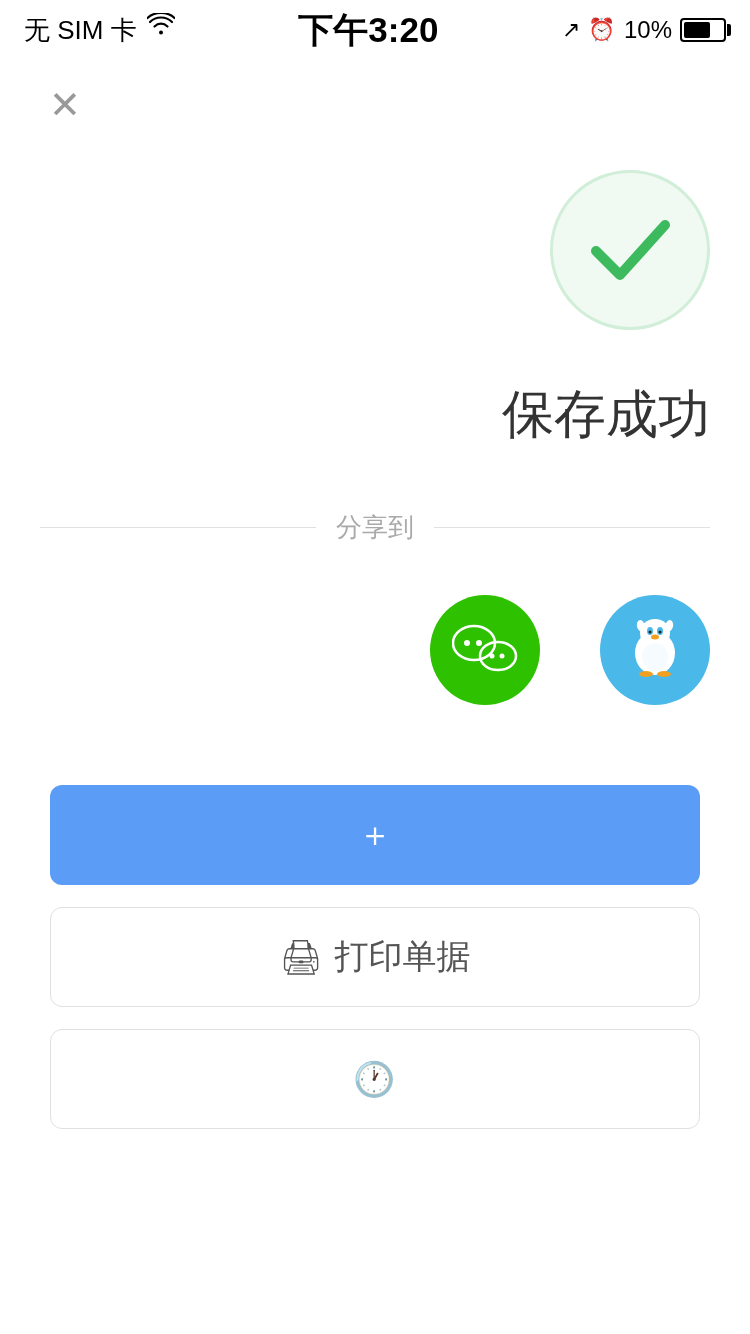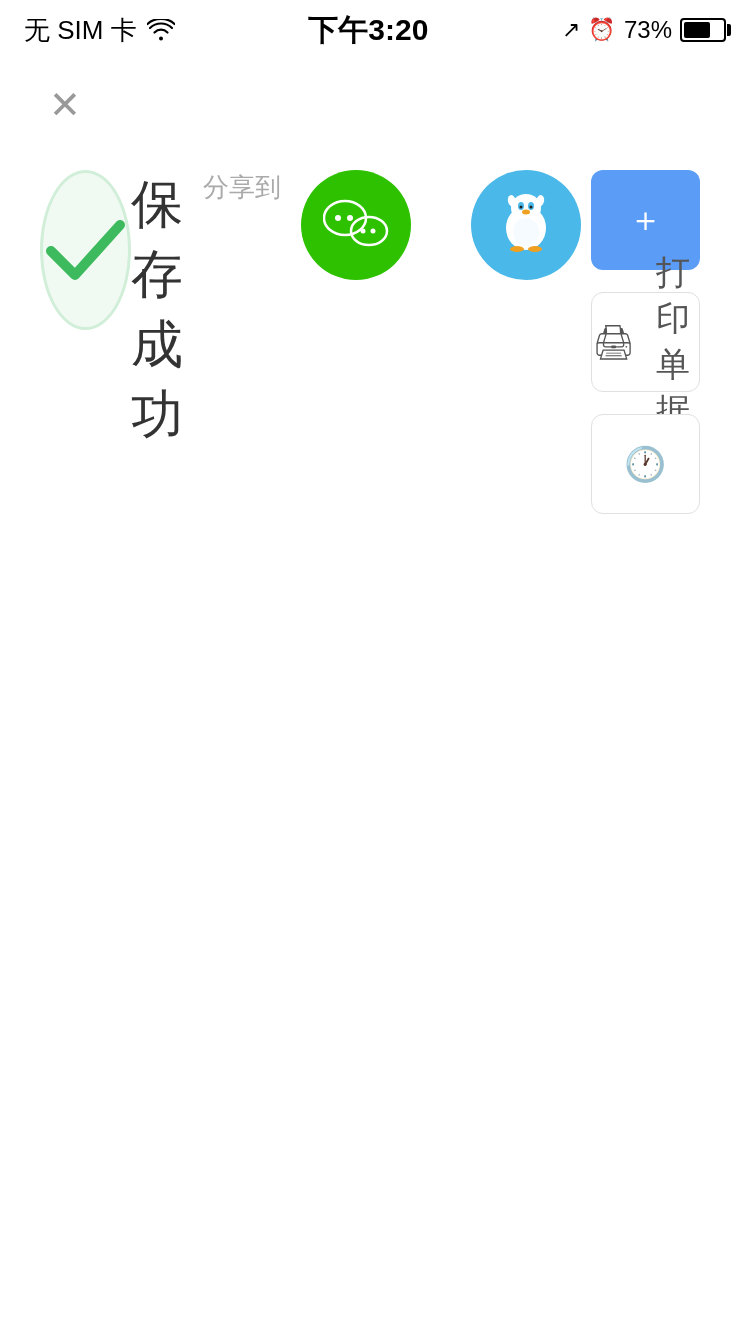--- a/index.html
+++ b/index.html
@@ -19,33 +19,32 @@
       width: 100%;
       height: 60px;
       background: #ffffff;
       display: flex;
       align-items: center;
       justify-content: space-between;
       padding: 0 24px;
     }
     .status-left {
       display: flex;
-      align-items: center;
       gap: 10px;
       font-size: 26px;
       color: #000;
       font-weight: 500;
     }
     .wifi-icon {
       display: inline-block;
       width: 28px;
       height: 22px;
     }
     .status-center {
-      font-size: 30px;
+      font-size: 35px;
       font-weight: 600;
       color: #000;
     }
     .status-right {
       display: flex;
       align-items: center;
       gap: 8px;
       font-size: 24px;
       color: #000;
     }
@@ -92,21 +91,22 @@
     .close-x {
       font-size: 38px;
       color: #999;
       line-height: 1;
     }
 
     
     .main-content {
       flex: 1;
       display: flex;
-      align-items: flex-start;
+      flex-direction: column;
+      align-items: flex-end;
       padding: 20px 40px 0;
     }
 
     
     .success-circle {
       width: 160px;
       height: 160px;
       border-radius: 50%;
       background: #f0faf2;
       border: 3px solid #d0eed8;
@@ -216,21 +216,21 @@
       <path d="M14 17.5a2 2 0 110 4 2 2 0 010-4z" fill="#000"></path>
       <path d="M7.5 13.5C9.2 11.8 11.5 10.7 14 10.7s4.8 1.1 6.5 2.8" stroke="#000" stroke-width="2.2" stroke-linecap="round" fill="none"></path>
       <path d="M3 9C5.8 6.2 9.7 4.5 14 4.5s8.2 1.7 11 4.5" stroke="#000" stroke-width="2.2" stroke-linecap="round" fill="none"></path>
       <path d="M0.5 5C4.2 1.3 8.8 0 14 0s9.8 1.3 13.5 5" stroke="#000" stroke-width="2.2" stroke-linecap="round" fill="none"></path>
     </svg>
   </div>
   <div class="status-center">下午3:20</div>
   <div class="status-right">
     <span style="font-size:22px;">↗</span>
     <span style="font-size:22px;">⏰</span>
-    <span>73%</span>
+    <span>10%</span>
     <div class="battery-icon">
       <div class="battery-fill"></div>
     </div>
   </div>
 </div>
 
 <div class="close-btn-area">
   <div class="close-btn">
     <span class="close-x">✕</span>
   </div>

